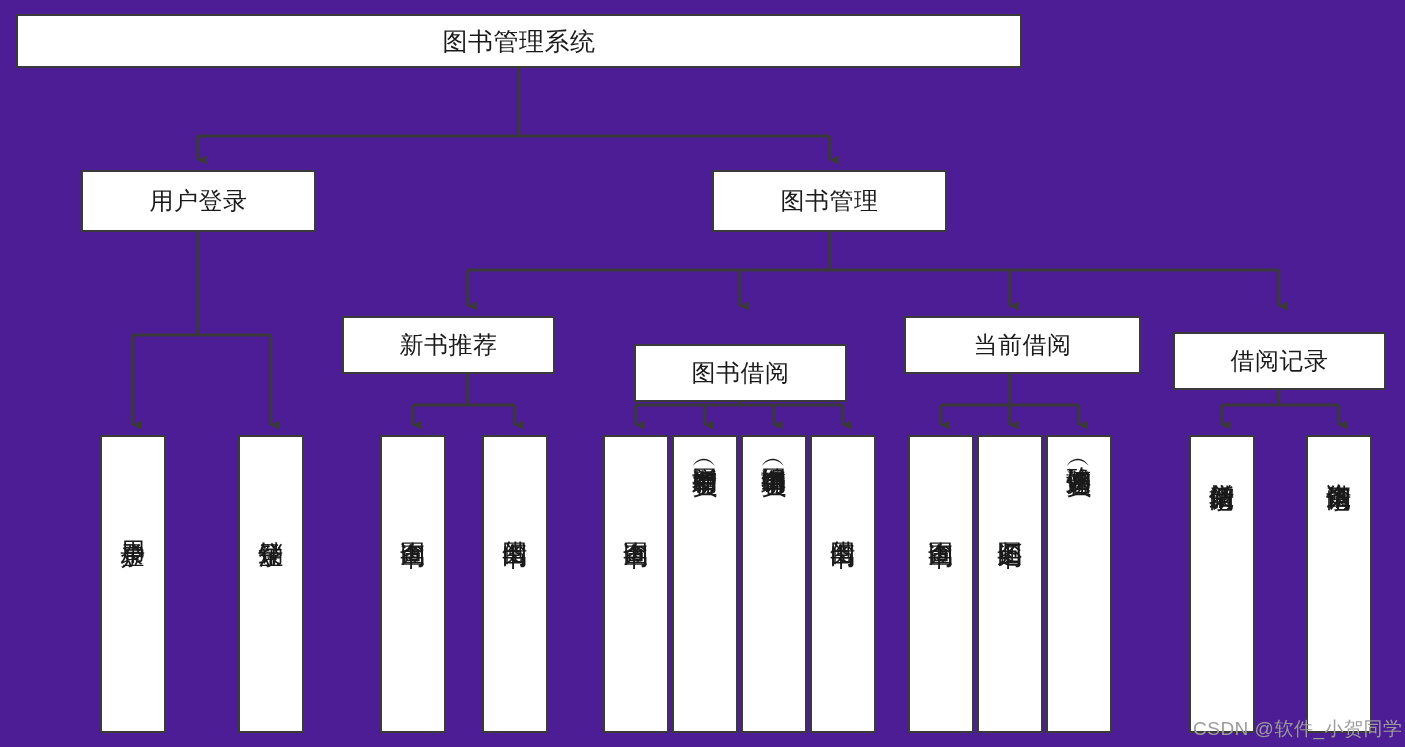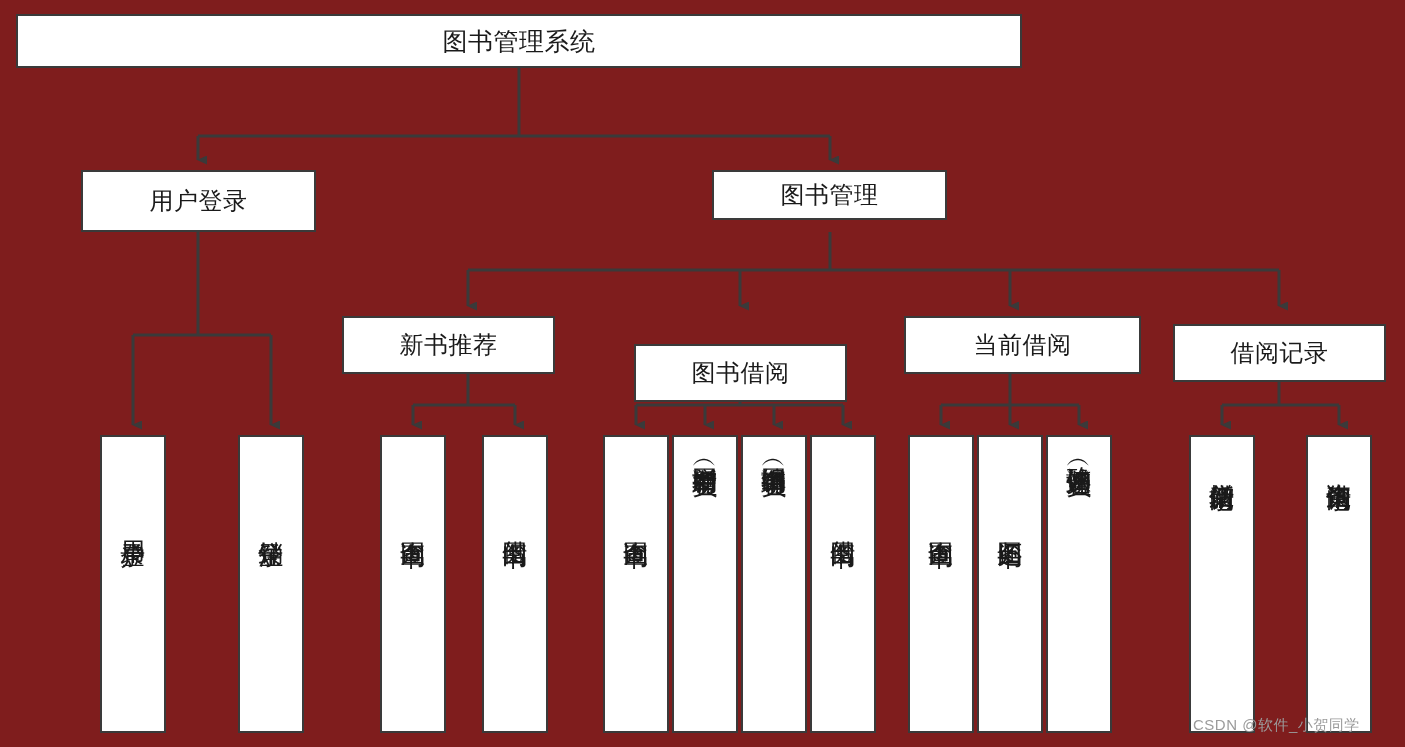--- a/index.html
+++ b/index.html
@@ -8,21 +8,21 @@
     padding: 0;
     background: #ffffff;
   }
   body {
     font-family: "Liberation Sans", "DejaVu Sans", sans-serif;
   }
   #diagram-root {
     position: relative;
     width: 1405px;
     height: 747px;
-    background: #7f1d1d;
+    background: #4c1d95;
     overflow: hidden;
   }
   svg.edges {
     position: absolute;
     left: 0;
     top: 0;
     width: 1405px;
     height: 747px;
     pointer-events: none;
   }
@@ -63,21 +63,21 @@
     white-space: nowrap;
   }
   .node.vertical.mid .label {
     margin-top: 80px;
   }
   .node.vertical.tall .label {
     margin-top: 6px;
   }
   .watermark {
     position: absolute;
-    font-size: 15px;
+    font-size: 19px;
     color: #9b9b9b;
     white-space: nowrap;
     letter-spacing: 0.5px;
   }
 </style>
 </head>
 <body>
 
 <div id="diagram-root">
 
@@ -131,34 +131,34 @@
     </g>
   </svg>
 
   <div class="node root horizontal" style="left:16px; top:14px; width:1006px; height:54px;">
     <span class="label">图书管理系统</span>
   </div>
 
   <div class="node horizontal" style="left:81px; top:170px; width:235px; height:62px;">
     <span class="label">用户登录</span>
   </div>
-  <div class="node horizontal" style="left:712px; top:170px; width:235px; height:50px;">
+  <div class="node horizontal" style="left:712px; top:170px; width:235px; height:62px;">
     <span class="label">图书管理</span>
   </div>
 
   <div class="node horizontal" style="left:342px; top:316px; width:213px; height:58px;">
     <span class="label">新书推荐</span>
   </div>
   <div class="node horizontal" style="left:634px; top:316px; width:213px; height:58px;margin-top:28px;">
     <span class="label">图书借阅</span>
   </div>
   <div class="node horizontal" style="left:904px; top:316px; width:237px; height:58px;">
     <span class="label">当前借阅</span>
   </div>
-  <div class="node horizontal" style="left:1173px; top:324px; width:213px; height:58px;">
+  <div class="node horizontal" style="left:1173px; top:332px; width:213px; height:58px;">
     <span class="label">借阅记录</span>
   </div>
 
   <div class="node vertical mid" style="left:100px; top:435px; width:66px; height:298px;">
     <span class="label">用户登录</span>
   </div>
   <div class="node vertical mid" style="left:238px; top:435px; width:66px; height:298px;">
     <span class="label">注销登录</span>
   </div>
 

